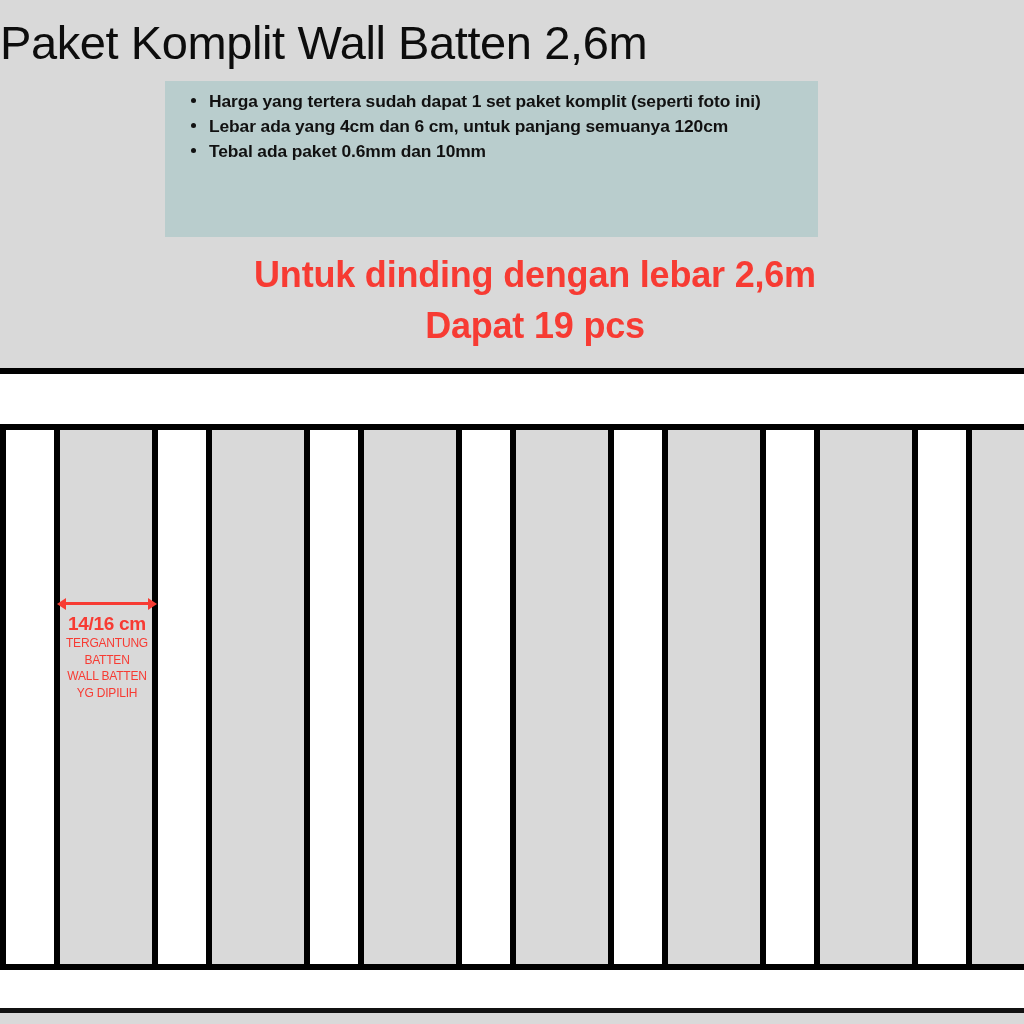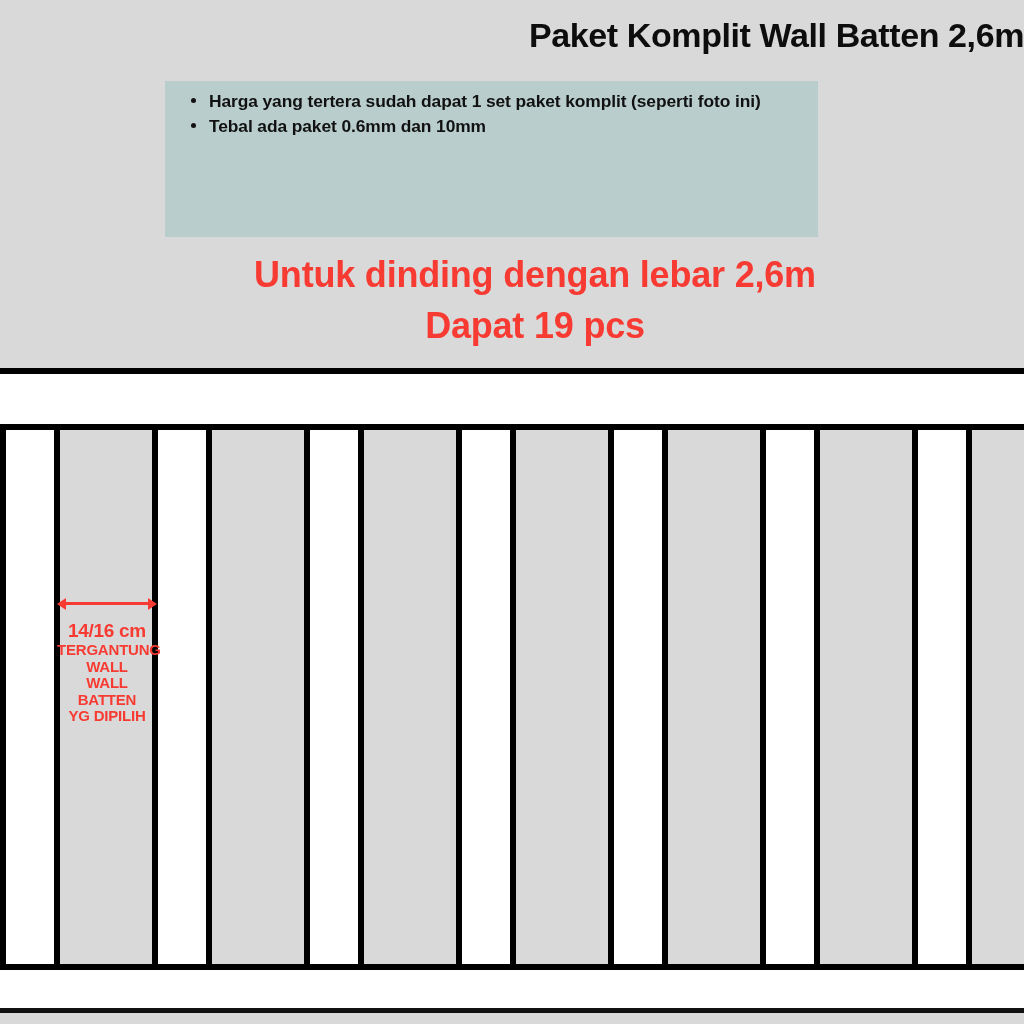--- a/index.html
+++ b/index.html
@@ -36,24 +36,24 @@
     width: 1024px;
     height: 6px;
     background: #000000;
   }
 
   .title {
     position: absolute;
     left: 0;
     top: 16px;
     width: 1024px;
-    text-align: right;
+    text-align: left;
     font-family: "Liberation Sans", sans-serif;
-    font-size: 34px;
-    font-weight: bold;
+    font-size: 47px;
+    font-weight: normal;
     color: #0d0d0d;
     letter-spacing: -0.4px;
     line-height: 1.15;
   }
 
   
   .spec-box {
     position: absolute;
     left: 165px;
     top: 81px;
@@ -181,30 +181,30 @@
     left: 0;
     border-right: 9px solid #f73b33;
   }
 
   .measure-arrow .head-right {
     right: 0;
     border-left: 9px solid #f73b33;
   }
 
   .measure-main {
-    margin-top: 10px;
+    margin-top: 3px;
     font-size: 19px;
     font-weight: bold;
     letter-spacing: -0.3px;
     line-height: 22px;
   }
 
   .measure-sub {
-    font-size: 15px;
-    font-weight: bold;
+    font-size: 12px;
+    font-weight: normal;
     line-height: 16.5px;
     letter-spacing: -0.2px;
   }
 </style>
 </head>
 <body>
 
 <div id="page">
 
   <div class="header-panel">
@@ -212,20 +212,24 @@
     <div class="title">Paket Komplit Wall Batten 2,6m</div>
 
     <div class="spec-box">
       <ul class="spec-list">
         <li class="spec-item">
           <span class="bullet"></span>
           <span>Harga yang tertera sudah dapat 1 set paket komplit (seperti foto ini)</span>
         </li>
         <li class="spec-item">
           <span class="bullet"></span>
+          <span>Lebar ada yang 4cm dan 6 cm, untuk panjang semuanya 120cm</span>
+        </li>
+        <li class="spec-item">
+          <span class="bullet"></span>
           <span>Tebal ada paket 0.6mm dan 10mm</span>
         </li>
       </ul>
     </div>
 
     <div class="callout">
       <div>Untuk dinding dengan lebar  2,6m</div>
       <div>Dapat 19 pcs</div>
     </div>
 
@@ -245,21 +249,21 @@
     </div>
 
   <div class="measure">
     <div class="measure-arrow">
       <span class="head-left"></span>
       <span class="shaft"></span>
       <span class="head-right"></span>
     </div>
     <div class="measure-main">14/16 cm</div>
     <div class="measure-sub">TERGANTUNG</div>
-    <div class="measure-sub">WALL</div>
+    <div class="measure-sub">BATTEN</div>
     <div class="measure-sub">WALL BATTEN</div>
     <div class="measure-sub">YG DIPILIH</div>
   </div>
 
   <div class="diagram-bottom-rule"></div>
   <div class="bottom-strip"></div>
 
 </div>
 
 </body></html>

